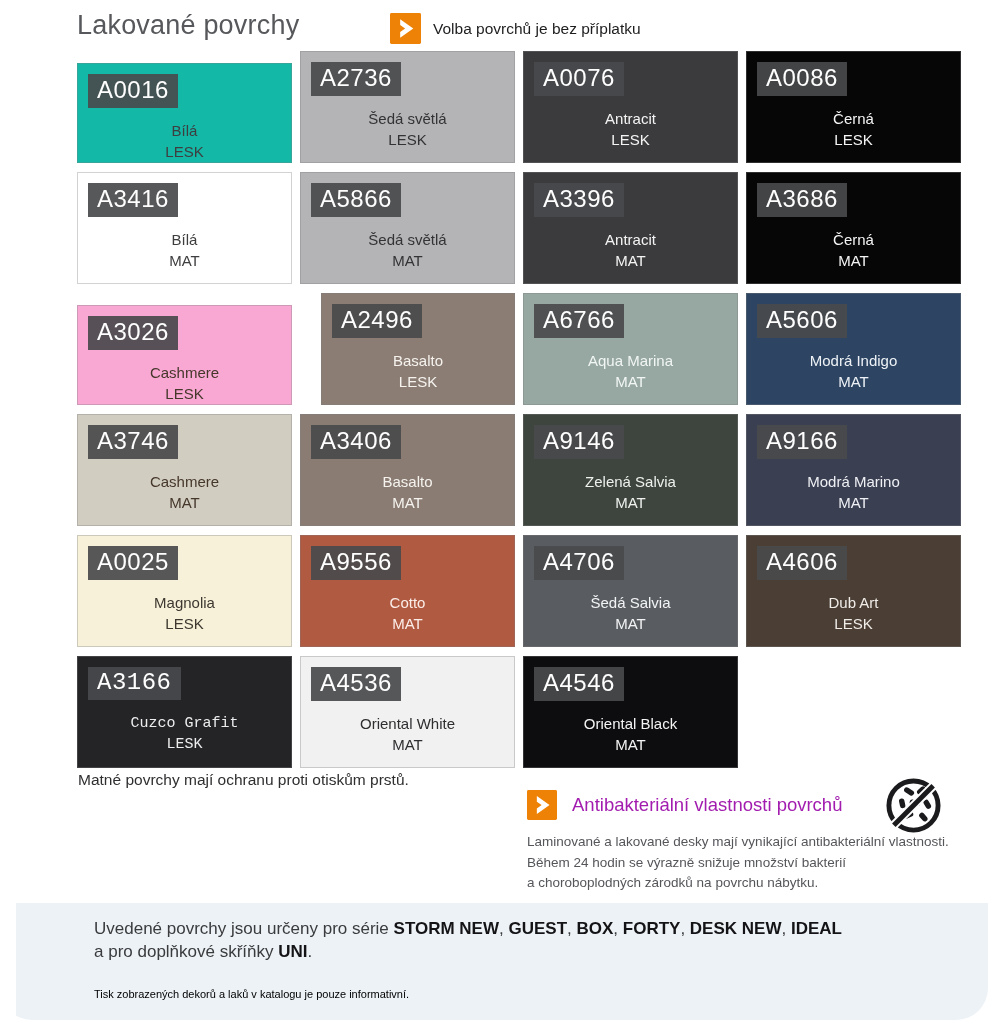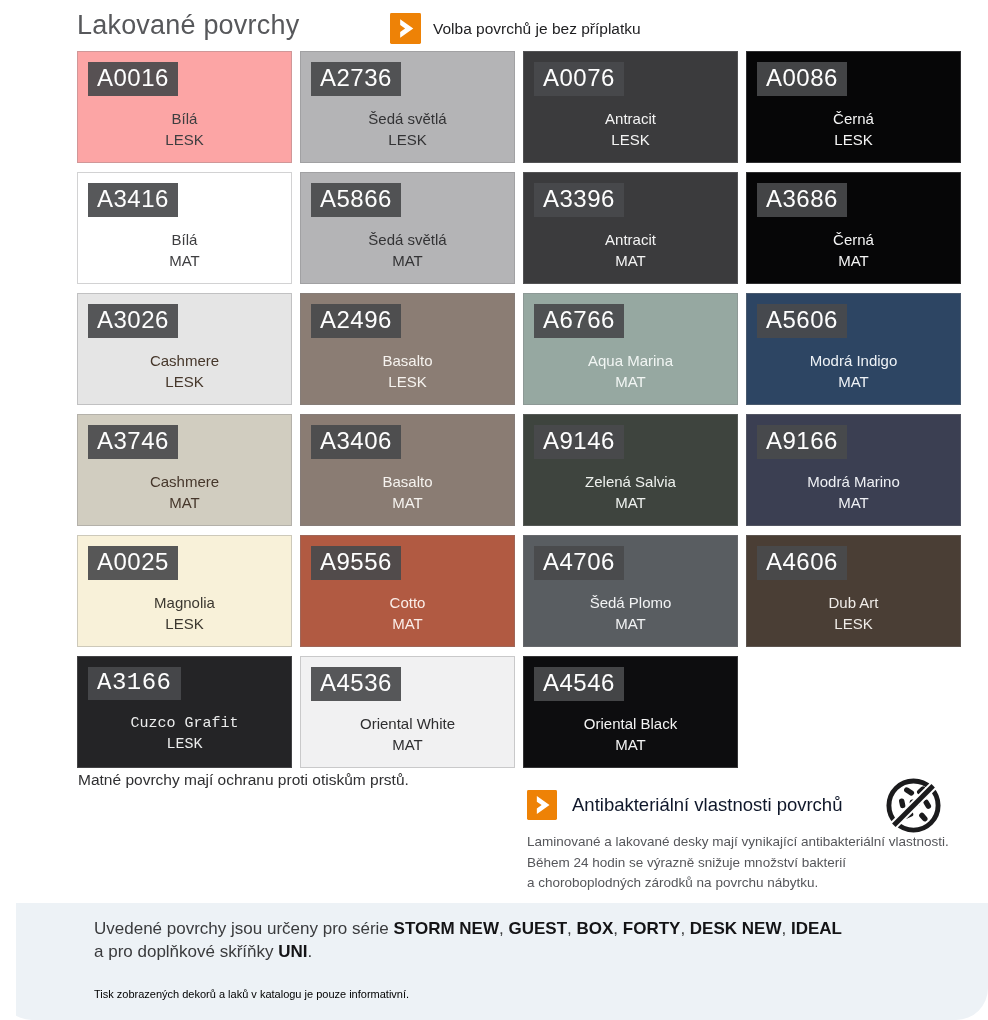--- a/index.html
+++ b/index.html
@@ -36,21 +36,21 @@
   .tex-marble-black { background-image:
       repeating-linear-gradient(115deg, transparent 0 30px, rgba(255,255,255,0.55) 31px 32px, transparent 33px 60px),
       repeating-linear-gradient(100deg, transparent 0 45px, rgba(255,255,255,0.28) 46px 48px, transparent 49px 85px),
       radial-gradient(ellipse at 55% 62%, rgba(255,255,255,0.14), transparent 42%); }
 
   .matte-note { position:absolute; left:78px; top:771px; font-size:15.5px; color:#2f2f31; }
 
   .anti { position:absolute; left:527px; top:790px; width:430px; }
   .anti-head { display:flex; align-items:center; gap:15px; }
   .anti-head-icon { width:30px; height:30px; display:block; flex:0 0 auto; }
-  .anti-heading { font-size:18.5px; color:#0f172a; }
+  .anti-heading { font-size:18.5px; color:#a21caf; }
   .anti-text { margin-top:12px; font-size:13.5px; line-height:1.52; color:#55565a; }
 
   .bacteria { position:absolute; left:884px; top:776px; width:59px; height:59px; }
 
   .footer { position:absolute; left:16px; top:903px; width:988px; height:117px; }
   .footer-series { padding:15px 0 0 78px; font-size:17px; line-height:1.35; color:#3a3b3d; max-width:900px; }
   .footer-series .b { font-weight:700; color:#141416; }
   .footer-disclaimer { padding:24px 0 0 78px; font-size:11px; color:#000000; }
 </style>
 </head>
@@ -62,21 +62,21 @@
 
   <div class="header-note">
     <svg class="arrow-badge" viewBox="0 0 32 32">
       <rect x="0" y="0" width="32" height="32" rx="1.5" class="js-orange" fill="#ee8206"></rect>
       <path d="M10.5 6.5 L24 16 L10.5 25.5 L10.5 19.6 L15.6 16 L10.5 12.4 Z" fill="#ffffff"></path>
     </svg>
     <span class="header-note-text">Volba povrchů je bez příplatku</span>
   </div>
 
   <div class="grid" id="swatch-grid">
-    <div class="swatch" style="background: #fca5a5; color: rgb(62, 62, 64);">
+    <div class="swatch" style="background: #14b8a6; color: rgb(62, 62, 64); margin-top: 12px;">
       <span class="badge" style="background: rgba(73, 74, 76, 0.92);">A0016</span>
       <div class="labels">
         <div>Bílá</div>
         <div>LESK</div>
       </div>
     </div>
 
     <div class="swatch" style="background: rgb(180, 180, 182); color: rgb(51, 51, 53);">
       <span class="badge" style="background: rgba(73, 74, 76, 0.92);">A2736</span>
       <div class="labels">
@@ -126,29 +126,29 @@
     </div>
 
     <div class="swatch" style="background: rgb(6, 6, 7); color: rgb(244, 244, 244);">
       <span class="badge" style="background: rgba(73, 74, 76, 0.92);">A3686</span>
       <div class="labels">
         <div>Černá</div>
         <div>MAT</div>
       </div>
     </div>
 
-    <div class="swatch" style="background: #e5e5e5; color: rgb(70, 55, 43);">
+    <div class="swatch" style="background: #f9a8d4; color: rgb(70, 55, 43); margin-top: 12px;">
       <span class="badge" style="background: rgba(73, 74, 76, 0.92);">A3026</span>
       <div class="labels">
         <div>Cashmere</div>
         <div>LESK</div>
       </div>
     </div>
 
-    <div class="swatch" style="background: rgb(139, 125, 116); color: rgb(246, 243, 239);">
+    <div class="swatch" style="background: rgb(139, 125, 116); color: rgb(246, 243, 239); margin-left: 21px;">
       <span class="badge" style="background: rgba(73, 74, 76, 0.92);">A2496</span>
       <div class="labels">
         <div>Basalto</div>
         <div>LESK</div>
       </div>
     </div>
 
     <div class="swatch" style="background: rgb(150, 168, 161); color: rgb(242, 246, 244);">
       <span class="badge" style="background: rgba(73, 74, 76, 0.92);">A6766</span>
       <div class="labels">
@@ -209,21 +209,21 @@
       <span class="badge" style="background: rgba(73, 74, 76, 0.92);">A9556</span>
       <div class="labels">
         <div>Cotto</div>
         <div>MAT</div>
       </div>
     </div>
 
     <div class="swatch" style="background: rgb(89, 93, 97); color: rgb(242, 243, 244);">
       <span class="badge" style="background: rgba(73, 74, 76, 0.92);">A4706</span>
       <div class="labels">
-        <div>Šedá Plomo</div>
+        <div>Šedá Salvia</div>
         <div>MAT</div>
       </div>
     </div>
 
     <div class="swatch tex-wood" style="background: rgb(74, 62, 53); color: rgb(240, 236, 232);">
       <span class="badge" style="background: rgba(73, 74, 76, 0.92);">A4606</span>
       <div class="labels">
         <div>Dub Art</div>
         <div>LESK</div>
       </div>

